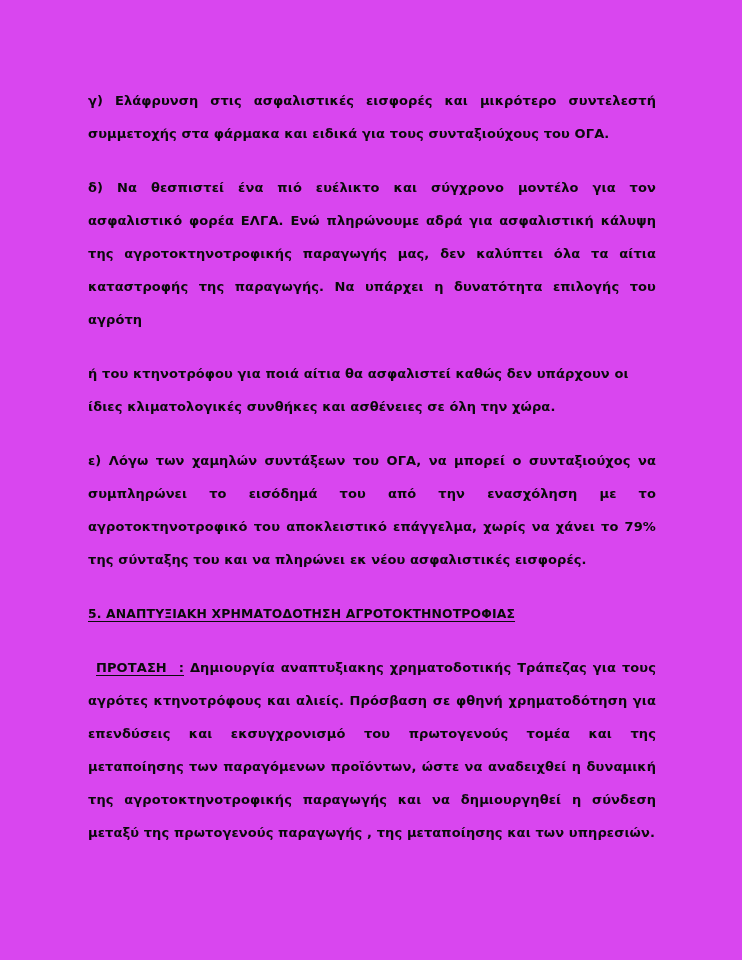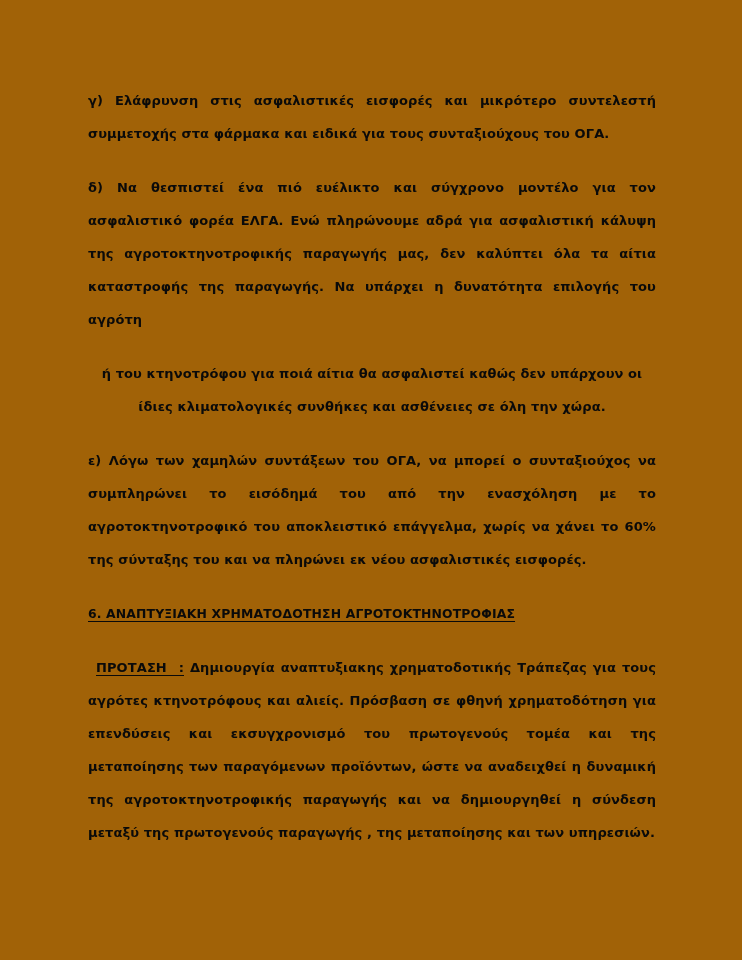--- a/index.html
+++ b/index.html
@@ -12,39 +12,39 @@
     width: 742px;
     height: 960px;
     overflow: hidden;
     font-family: "DejaVu Sans", "Liberation Sans", sans-serif;
     color: #0a0a0a;
   }
   .page {
     position: relative;
     width: 742px;
     height: 960px;
-    background: #a16207;
+    background: #d946ef;
     box-sizing: border-box;
     padding: 84px 86px 40px 88px;
   }
   .doc-body {
     width: 568px;
   }
   p.para {
     margin: 0 0 21px 0;
     font-size: 13.0px;
     line-height: 33px;
     text-align: justify;
     text-justify: inter-word;
     font-weight: 700;
     letter-spacing: 0.1px;
     word-spacing: 0px;
   }
   p.para.last-left {
-    text-align: center;
+    text-align: left;
   }
   
   p.heading {
     margin: 0 0 21px 0;
     font-size: 12.4px;
     line-height: 33px;
     font-weight: 700;
     text-align: left;
     letter-spacing: 0.15px;
   }
@@ -66,23 +66,23 @@
 
 <div class="page">
   <div class="doc-body">
 
     <p class="para">γ) Ελάφρυνση στις ασφαλιστικές εισφορές και μικρότερο συντελεστή συμμετοχής στα φάρμακα και ειδικά για τους συνταξιούχους του ΟΓΑ.</p>
 
     <p class="para">δ) Να θεσπιστεί ένα πιό ευέλικτο και σύγχρονο μοντέλο για τον ασφαλιστικό φορέα ΕΛΓΑ. Ενώ πληρώνουμε αδρά για ασφαλιστική κάλυψη της αγροτοκτηνοτροφικής παραγωγής μας, δεν καλύπτει όλα τα αίτια καταστροφής της παραγωγής. Να υπάρχει η δυνατότητα επιλογής του αγρότη</p>
 
     <p class="para last-left">ή του κτηνοτρόφου για ποιά αίτια θα ασφαλιστεί καθώς δεν υπάρχουν οι ίδιες κλιματολογικές συνθήκες και ασθένειες σε όλη την χώρα.</p>
 
-    <p class="para">ε) Λόγω των χαμηλών συντάξεων του ΟΓΑ, να μπορεί ο συνταξιούχος να συμπληρώνει το εισόδημά του από την ενασχόληση με το αγροτοκτηνοτροφικό του αποκλειστικό επάγγελμα, χωρίς να χάνει το 60% της σύνταξης του και να πληρώνει εκ νέου ασφαλιστικές εισφορές.</p>
+    <p class="para">ε) Λόγω των χαμηλών συντάξεων του ΟΓΑ, να μπορεί ο συνταξιούχος να συμπληρώνει το εισόδημά του από την ενασχόληση με το αγροτοκτηνοτροφικό του αποκλειστικό επάγγελμα, χωρίς να χάνει το 79% της σύνταξης του και να πληρώνει εκ νέου ασφαλιστικές εισφορές.</p>
 
 
-    <p class="heading"><span class="htext">6.  ΑΝΑΠΤΥΞΙΑΚΗ ΧΡΗΜΑΤΟΔΟΤΗΣΗ ΑΓΡΟΤΟΚΤΗΝΟΤΡΟΦΙΑΣ</span></p>
+    <p class="heading"><span class="htext">5.  ΑΝΑΠΤΥΞΙΑΚΗ ΧΡΗΜΑΤΟΔΟΤΗΣΗ ΑΓΡΟΤΟΚΤΗΝΟΤΡΟΦΙΑΣ</span></p>
 
     <p class="para"><span class="lead nowrap">ΠΡΟΤΑΣΗ  :</span><span> Δημιουργία αναπτυξιακης χρηματοδοτικής Τράπεζας για τους αγρότες κτηνοτρόφους και αλιείς. Πρόσβαση σε φθηνή χρηματοδότηση για επενδύσεις και εκσυγχρονισμό του πρωτογενούς τομέα και της μεταποίησης των παραγόμενων προϊόντων, ώστε να αναδειχθεί η δυναμική της αγροτοκτηνοτροφικής παραγωγής και να δημιουργηθεί η σύνδεση μεταξύ της πρωτογενούς παραγωγής , της μεταποίησης και των υπηρεσιών.</span></p>
 
     <p class="heading"></p>
 
   </div>
 </div>
 
 </body></html>

